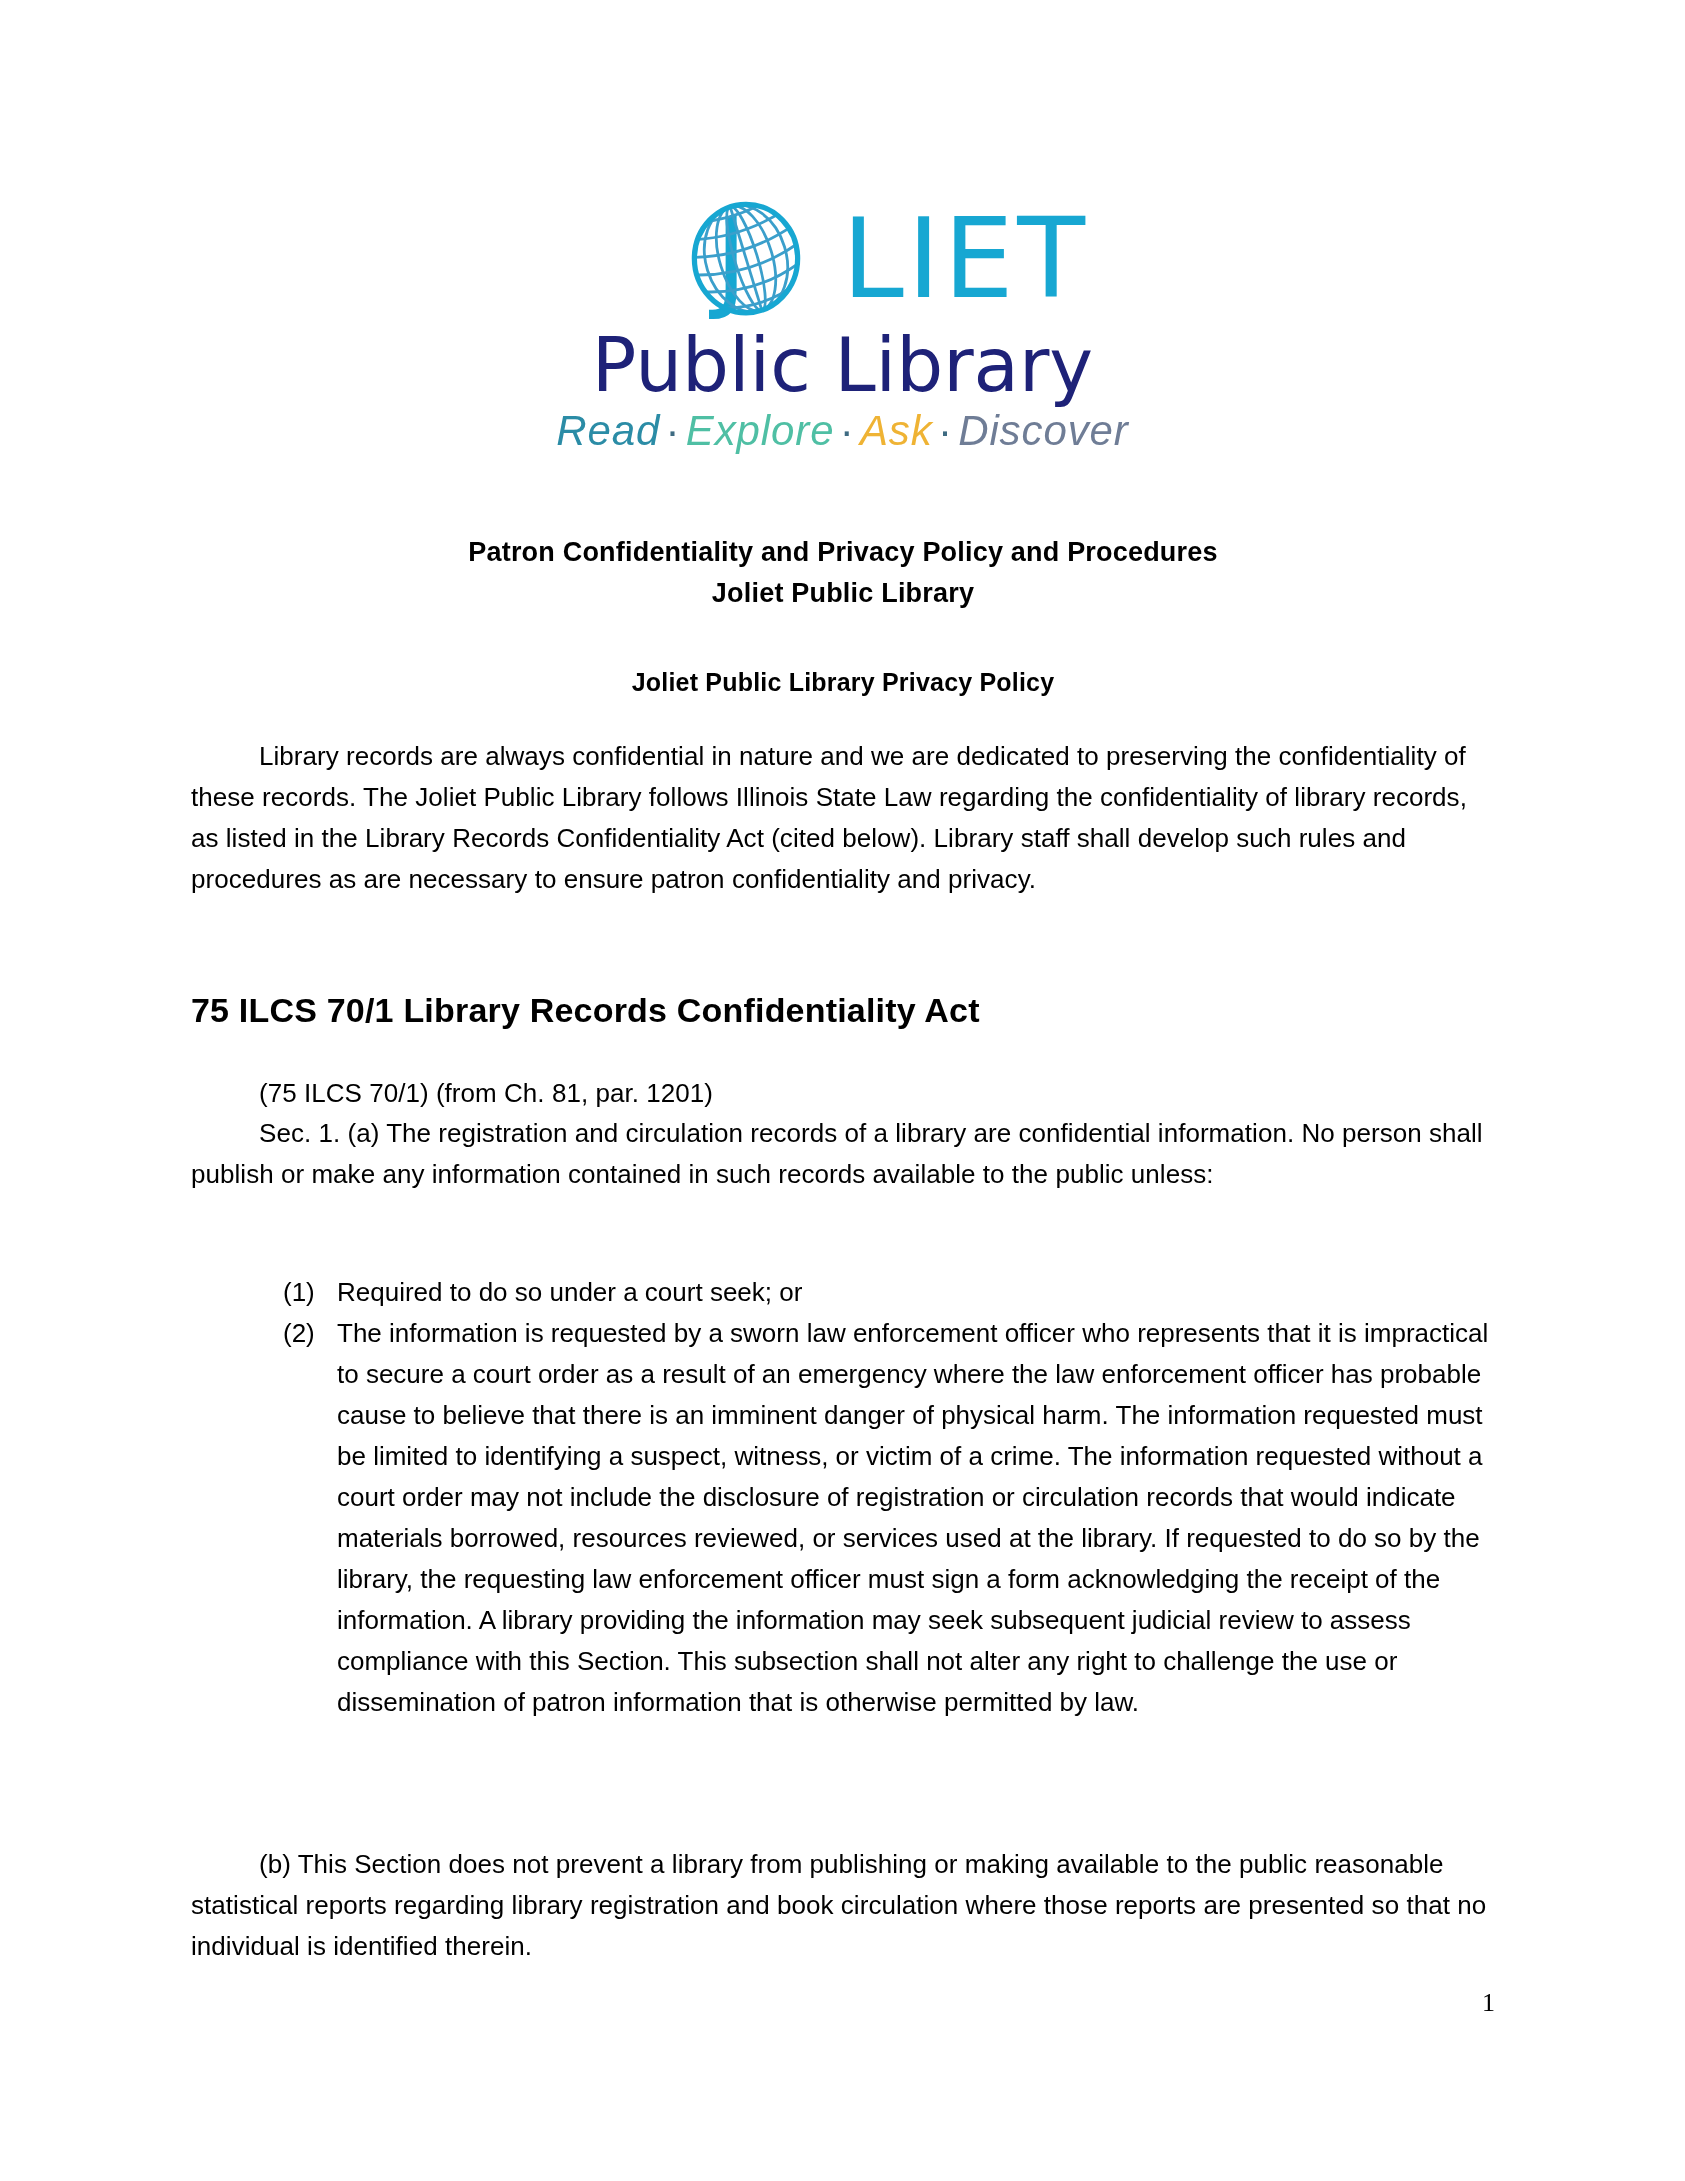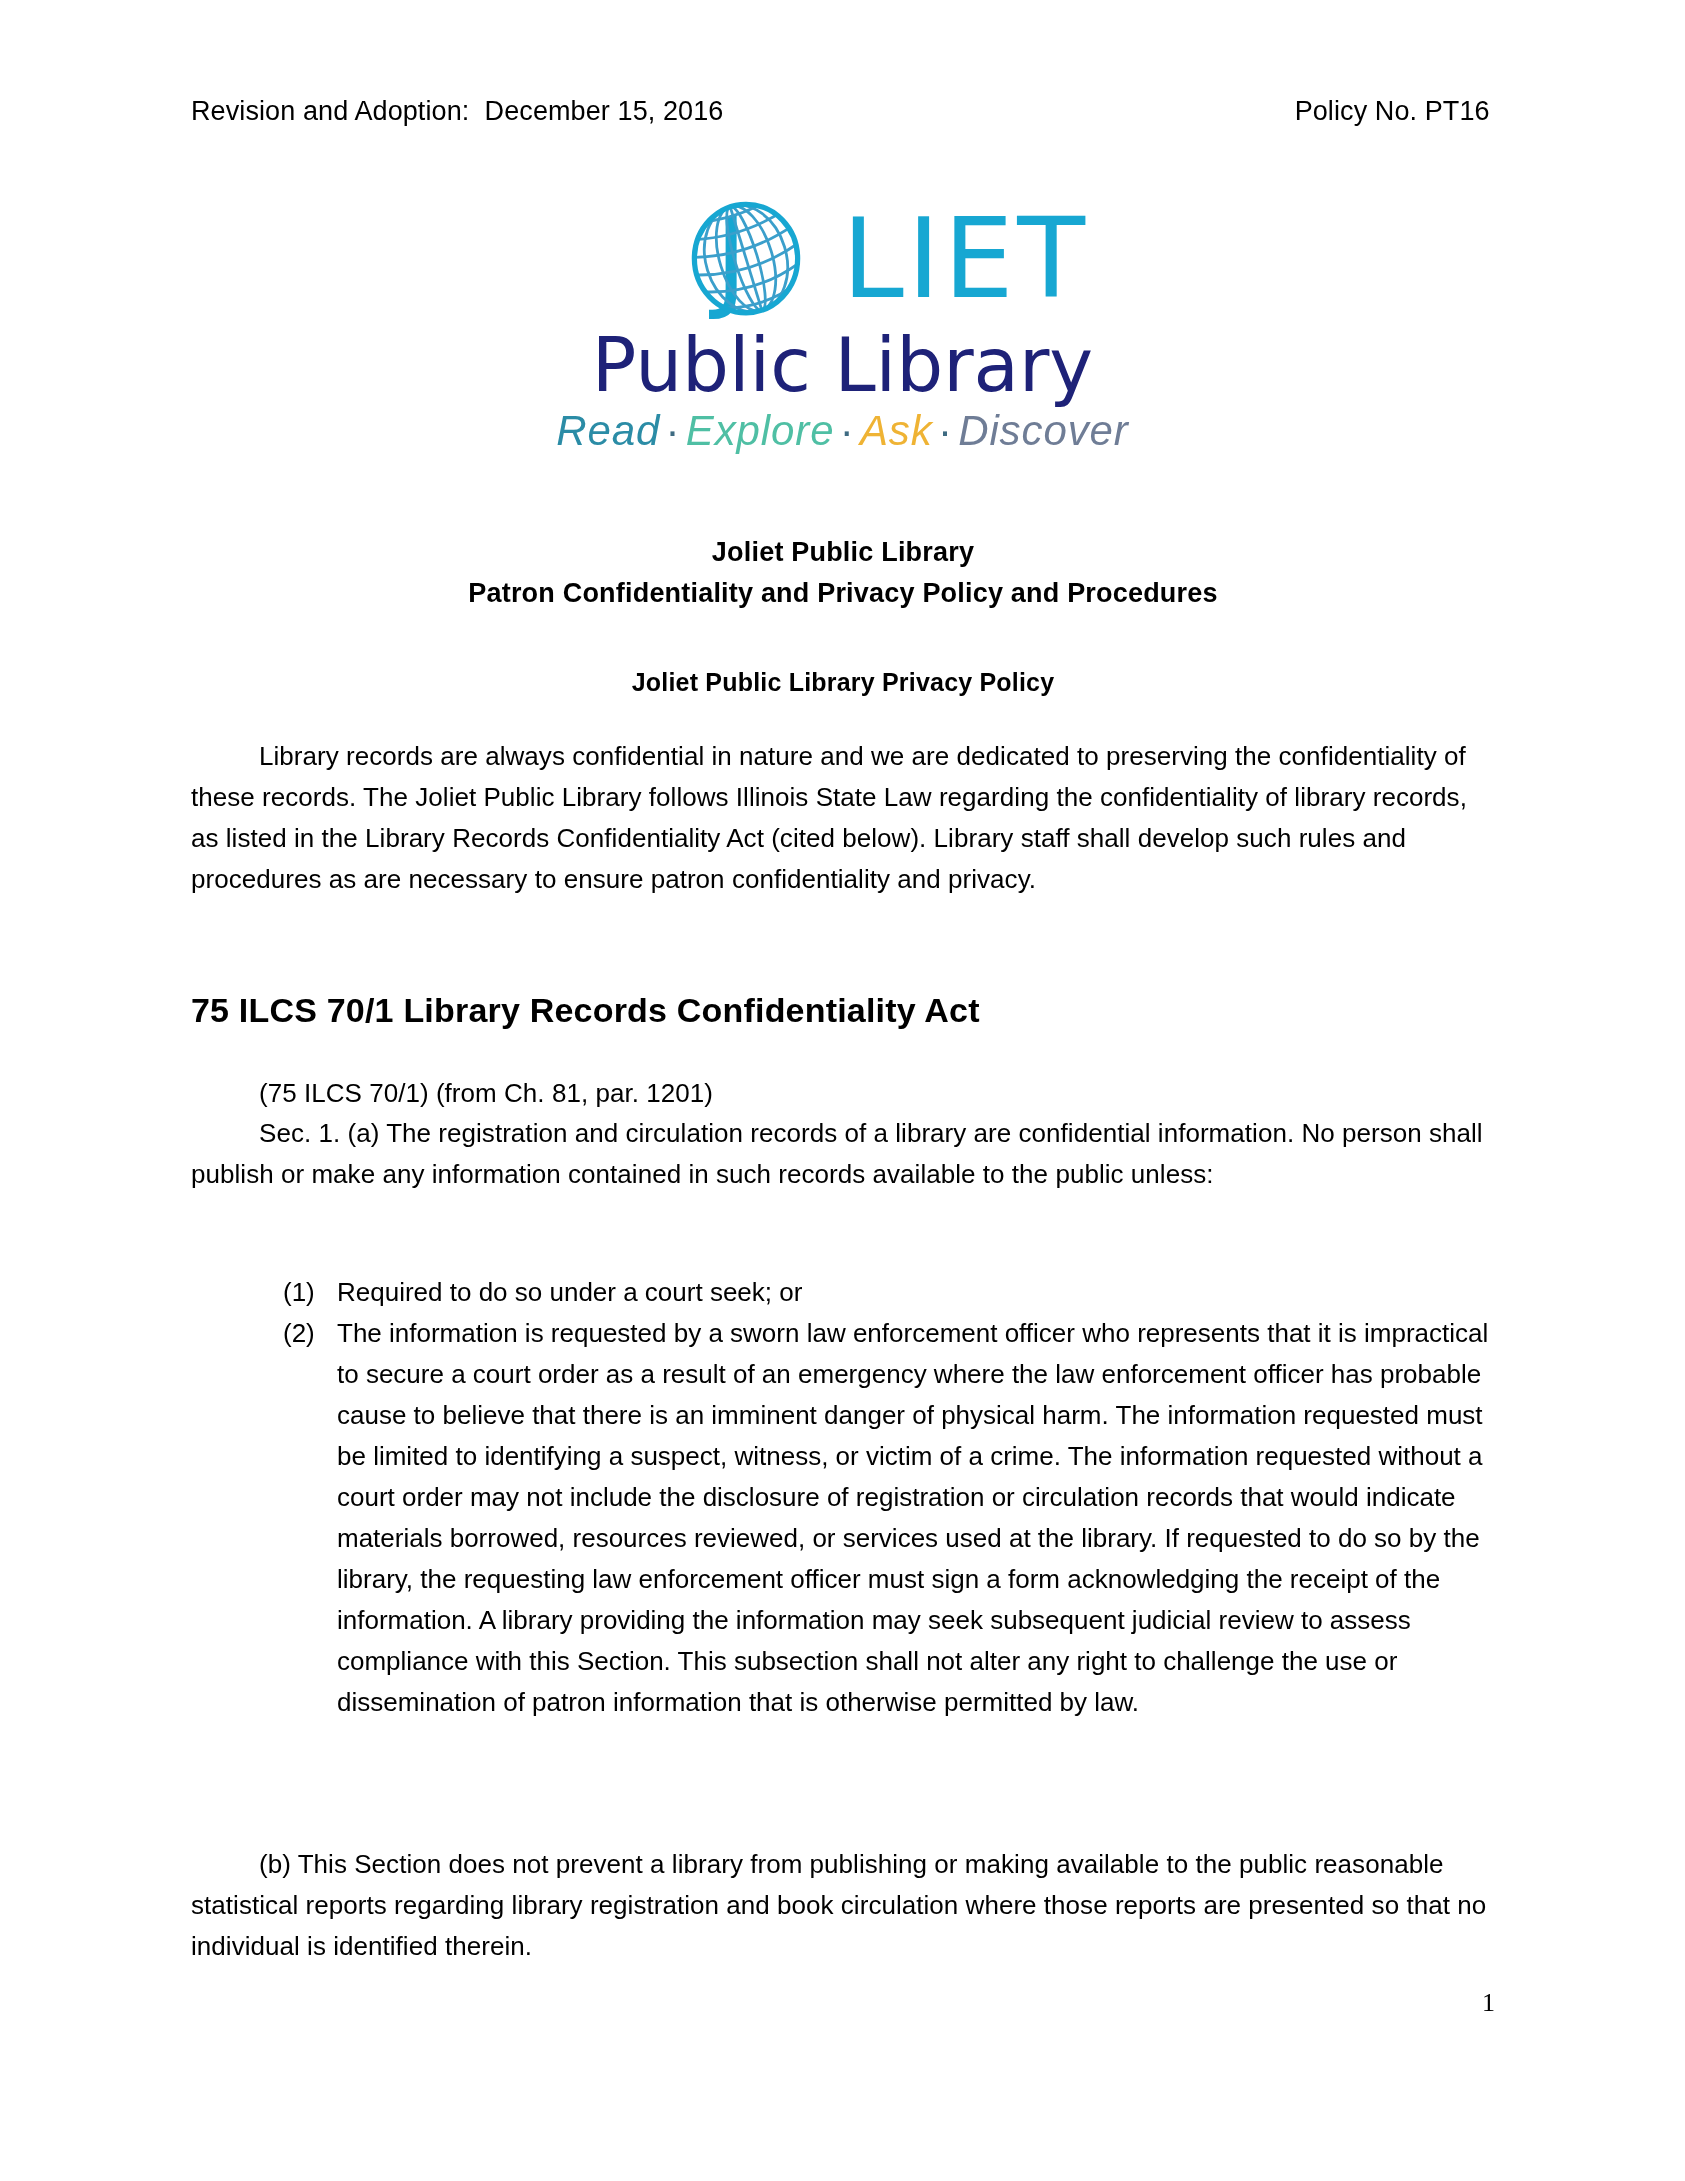--- a/index.html
+++ b/index.html
@@ -190,24 +190,20 @@
     font-family: "Liberation Serif", serif;
     font-size: 26px;
     line-height: 33px;
   }
 </style>
 </head>
 <body>
 
 <div class="page">
 
-  <div class="doc-header">
-    <span class="revision">Revision and Adoption:  December 15, 2016</span>
-    <span class="policy-no">Policy No. PT16</span>
-  </div>
 
   <div class="logo-block">
 
     <div class="logo-wordmark">
       <div class="logo-joliet">J<span class="hidden-o">O</span>LIET</div>
       <svg class="globe" viewBox="0 0 134 136">
         <defs>
           <clipPath id="globeClip">
             <ellipse cx="67" cy="68" rx="58" ry="62"></ellipse>
           </clipPath>
@@ -235,22 +231,22 @@
         <ellipse cx="67" cy="68" rx="59" ry="62" fill="none" stroke="#17A7D2" stroke-width="6"></ellipse>
       </svg>
     </div>
 
     <div class="logo-public">Public Library</div>
 
     <div class="logo-tagline"><span class="tag-read">Read</span><span class="tag-dot">·</span><span class="tag-explore">Explore</span><span class="tag-dot">·</span><span class="tag-ask">Ask</span><span class="tag-dot">·</span><span class="tag-discover">Discover</span></div>
   </div>
 
   <div class="title-block">
+    <div class="title-line">Patron Confidentiality and Privacy Policy and Procedures</div>
     <div class="title-line">Joliet Public Library</div>
-    <div class="title-line">Patron Confidentiality and Privacy Policy and Procedures</div>
   </div>
 
   <div class="subtitle">Joliet Public Library Privacy Policy</div>
 
   <div class="body-para indent-first" id="para-privacy">Library records are always confidential in nature and we are dedicated to preserving the confidentiality of these records.  The Joliet Public Library follows Illinois State Law regarding the confidentiality of library records, as listed in the Library Records Confidentiality Act (cited below). Library staff shall develop such rules and procedures as are necessary to ensure patron confidentiality and privacy.</div>
 
   <div class="act-heading">75 ILCS 70/1 Library Records Confidentiality Act</div>
 
   <div class="body-para indent-first" id="para-cite">(75 ILCS 70/1) (from Ch. 81, par. 1201)</div>
   <div class="body-para indent-first" id="para-sec1">Sec. 1. (a) The registration and circulation records of a library are confidential information. No person shall publish or make any information contained in such records available to the public unless:</div>

